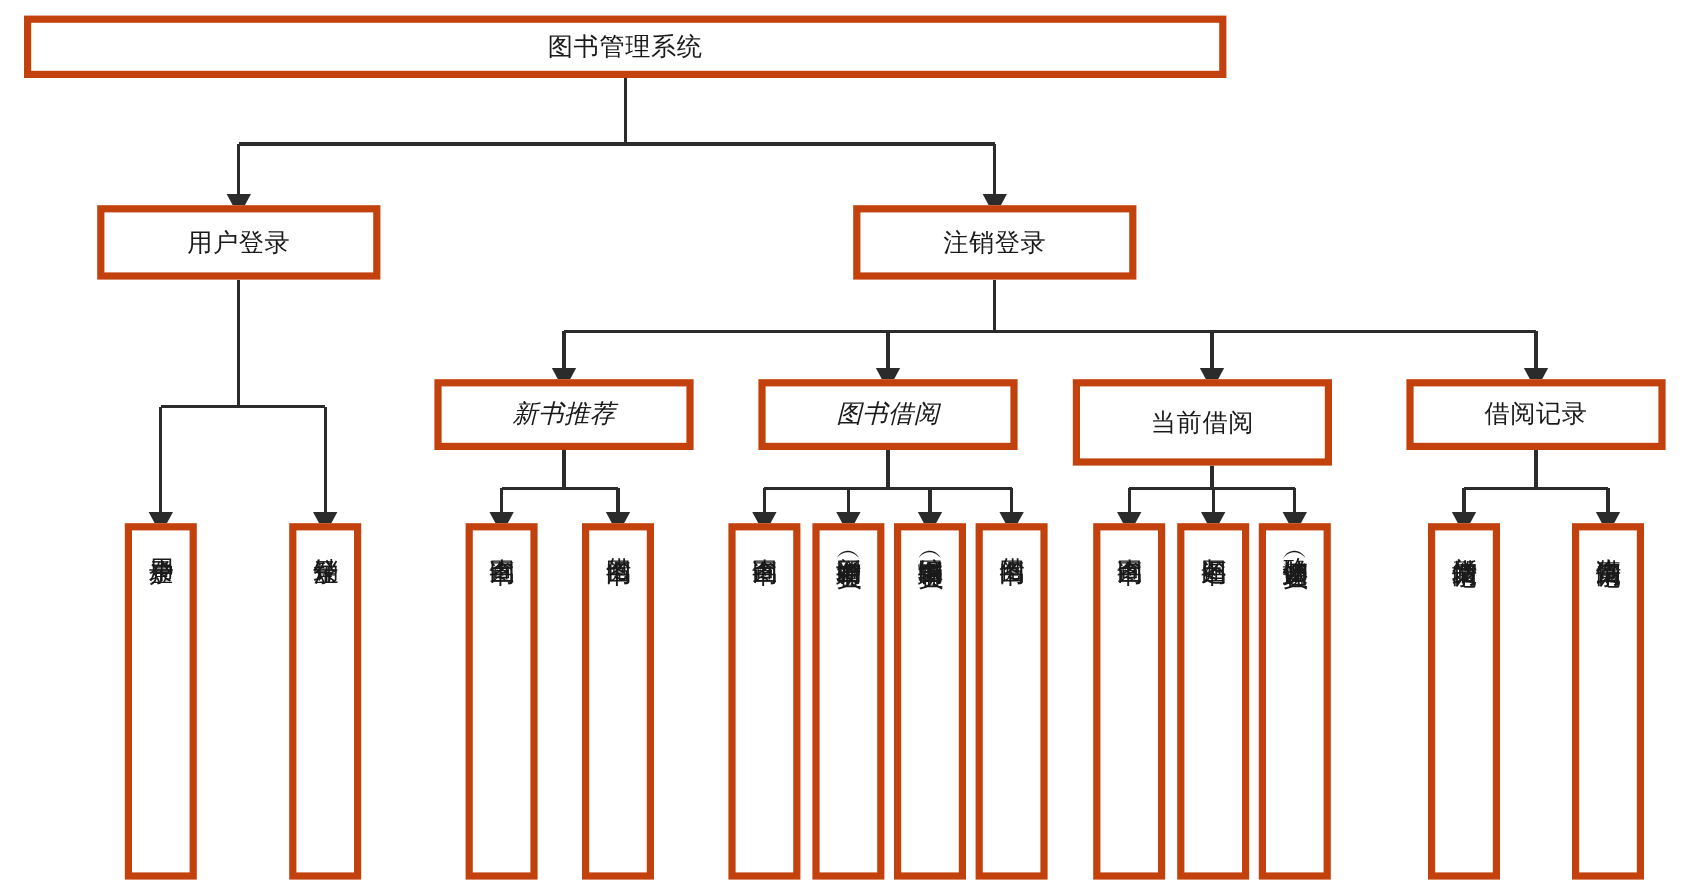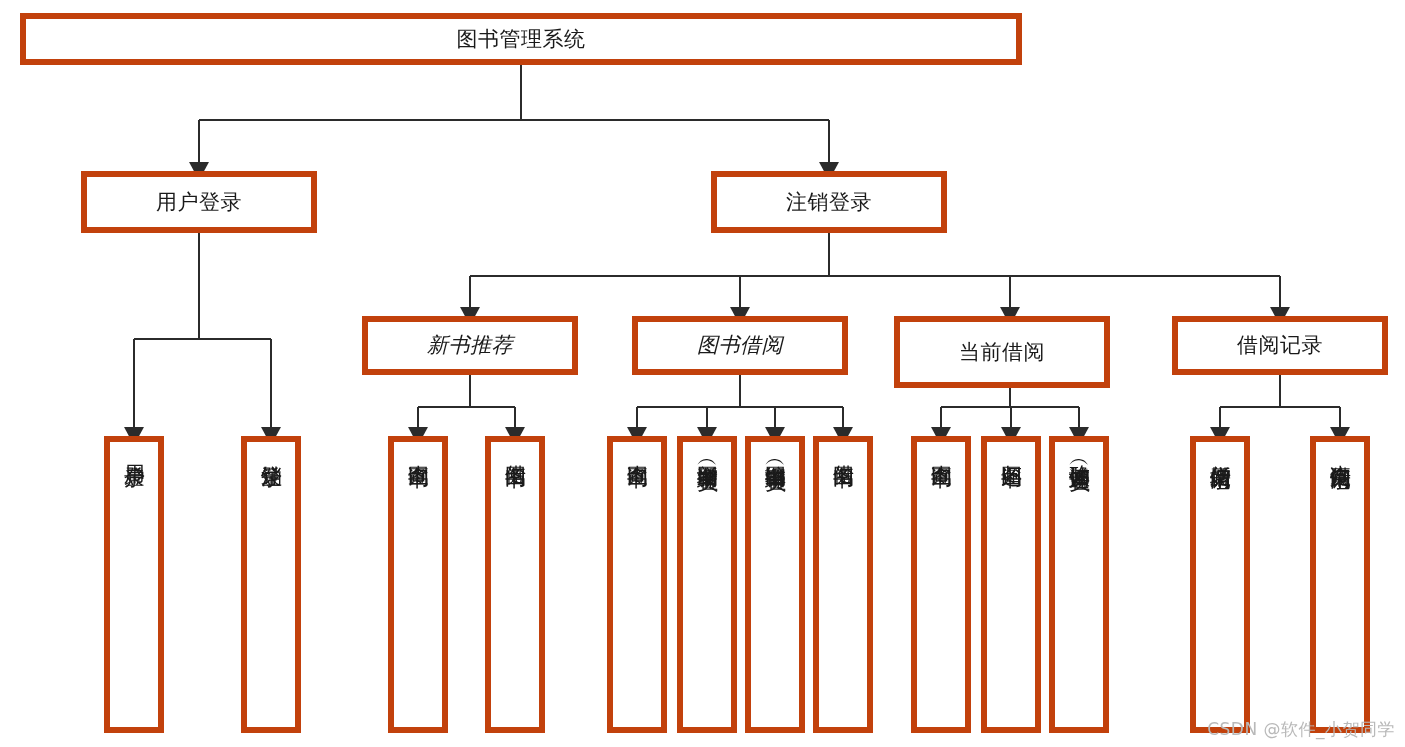--- a/index.html
+++ b/index.html
@@ -175,14 +175,13 @@
         <span class="node-label">确认归还（管理员）</span>
       </div>
       <div class="node vert" style="left: 1190px; top: 436px; width: 60px; height: 297px;">
         <span class="node-label">新增借阅记录</span>
       </div>
       <div class="node vert" style="left: 1310px; top: 436px; width: 60px; height: 297px;">
         <span class="node-label">查询借阅记录</span>
       </div>
     </div>
 
-  <div id="watermark">CSDN @软件_小贺同学</div>
 </div>
 
 </body></html>

